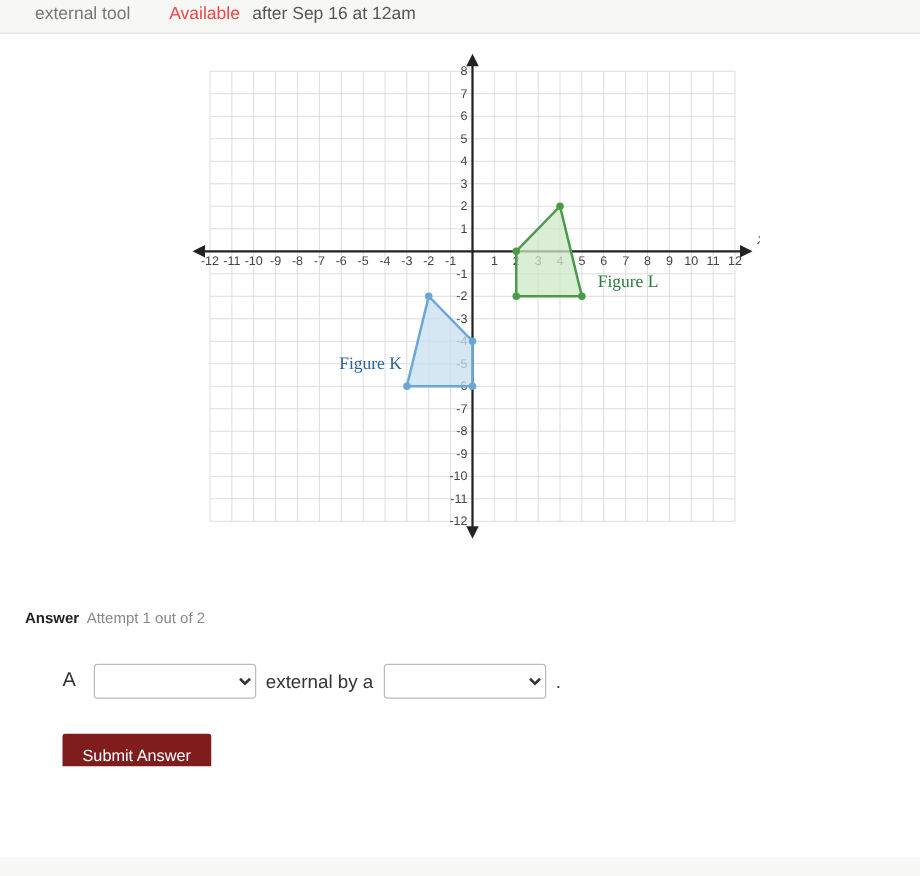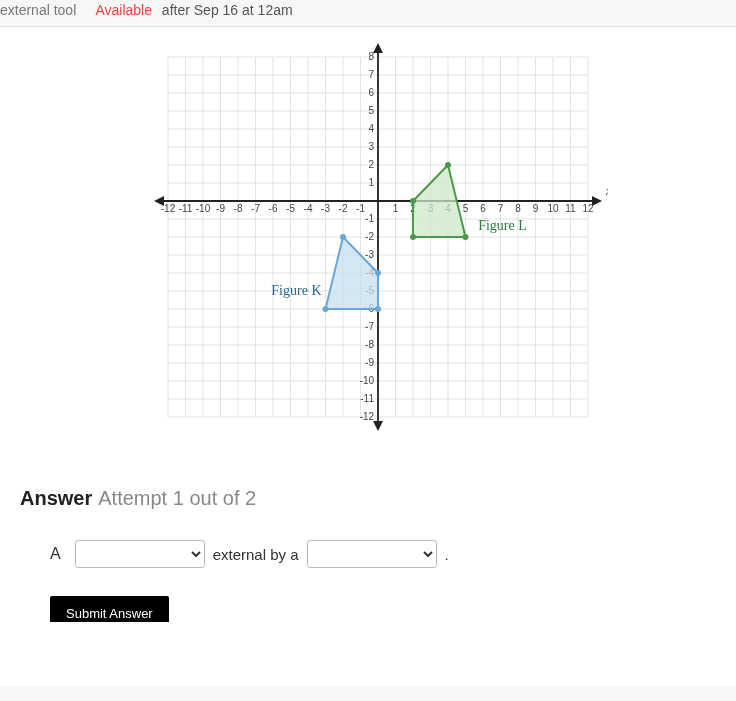--- a/index.html
+++ b/index.html
@@ -9,37 +9,37 @@
       width: 736px;
       height: 701px;
       overflow: hidden;
       color: #333;
     }
     .header {
       padding: 2px 0 8px 0;
       font-size: 14px;
       color: #555;
     }
-    .header .external { color: #777; margin-right: 16px; }
+    .header .external { color: #777; margin-right: 28px; padding-left: 28px; }
     .header .avail-label { font-weight: 400; color: #ef4444; margin-right: 6px;}
     .header .avail-time { color: #555; }
     .content-area {
       background: #fff;
       border-top: 1px solid #e0e0e0;
       padding: 10px 20px 20px;
       height: 660px;
     }
     .chart-wrap {
       width: 480px;
       margin: 0 auto 50px;
       position: relative;
     }
     svg { display: block; }
     .answer-section { margin-top: 30px; }
-    .answer-heading { font-size: 20px; margin-bottom: 30px; }
+    .answer-heading { font-size: 12px; margin-bottom: 30px; }
     .answer-heading b { font-weight: 700; color: #222; }
     .attempt { color: #888; font-weight: 400; margin-left: 6px; }
     .answer-row {
       display: flex;
       align-items: center;
       gap: 8px;
       margin-left: 30px;
       font-size: 15px;
     }
     .answer-row .prefix { font-size: 16px; margin-right: 6px;}
@@ -49,21 +49,21 @@
       border: 1px solid #bbb;
       border-radius: 3px;
       background: #fff;
       font-size: 13px;
       color: #333;
       padding: 0 6px;
     }
     .submit-btn {
       margin-top: 28px;
       margin-left: 30px;
-      background: #000000;
+      background: #7f1d1d;
       color: #fff;
       border: none;
       padding: 10px 16px 2px;
       font-size: 13px;
       border-radius: 2px 2px 0 0;
       height: 26px;
       overflow: hidden;
       cursor: pointer;
     }
     .tick-label { font-size: 10px; fill: #444; font-family: Arial, sans-serif; }

